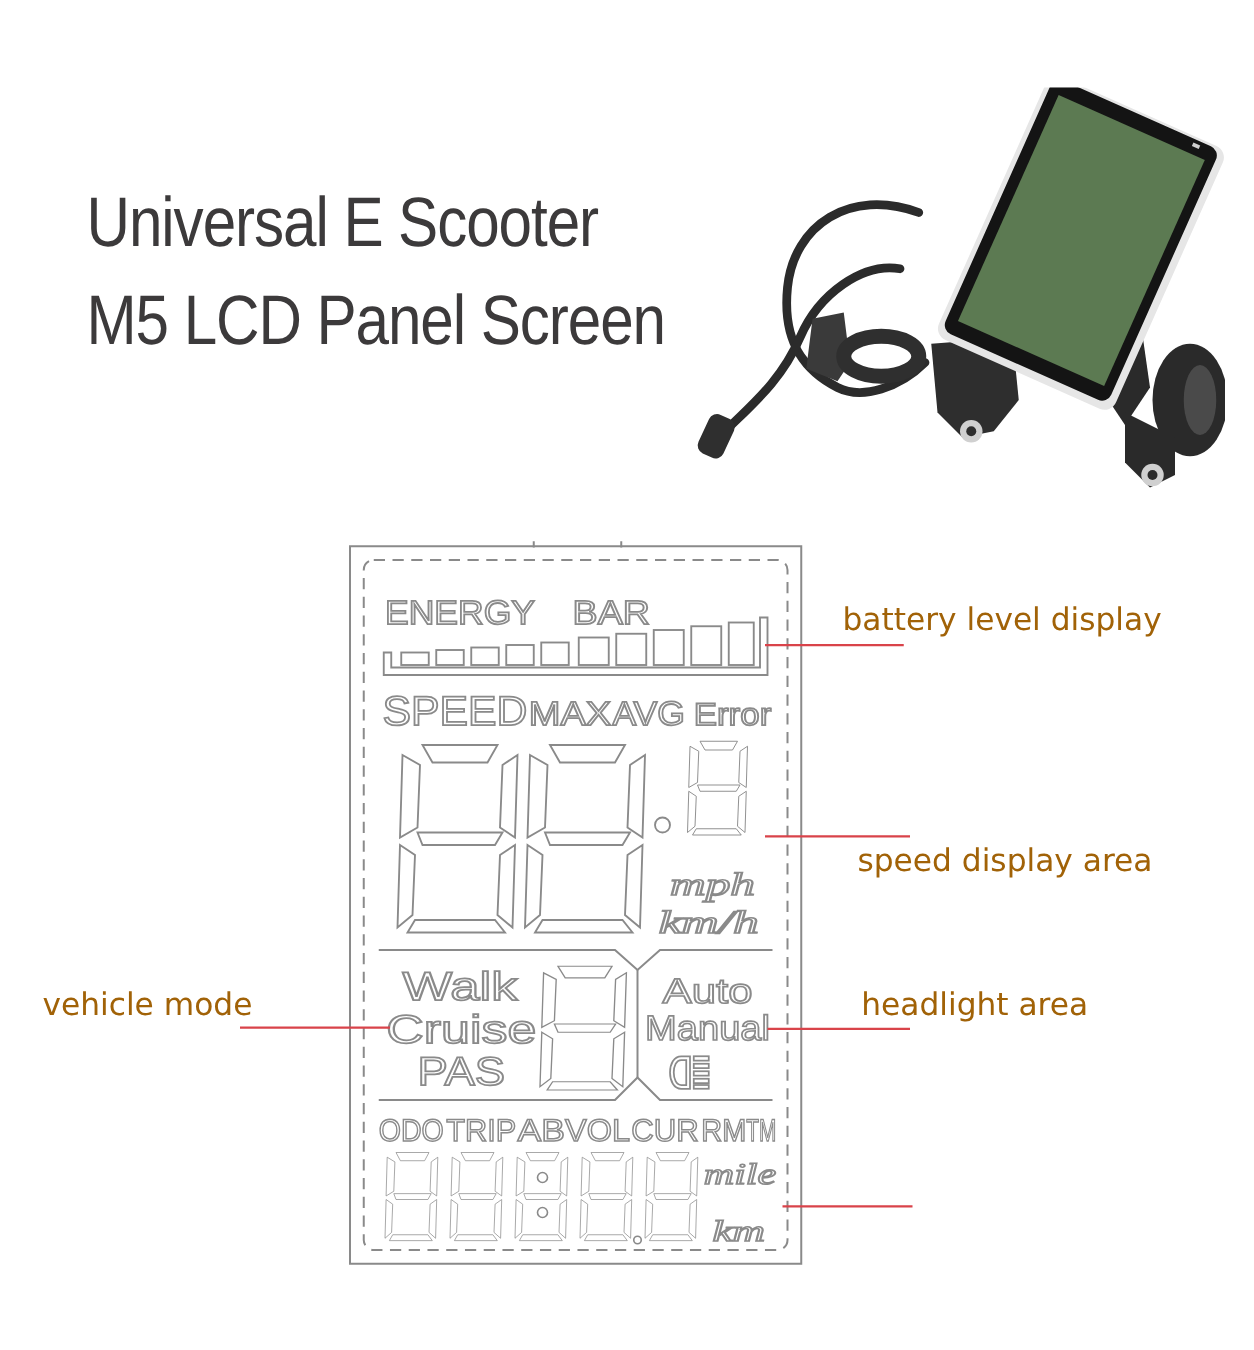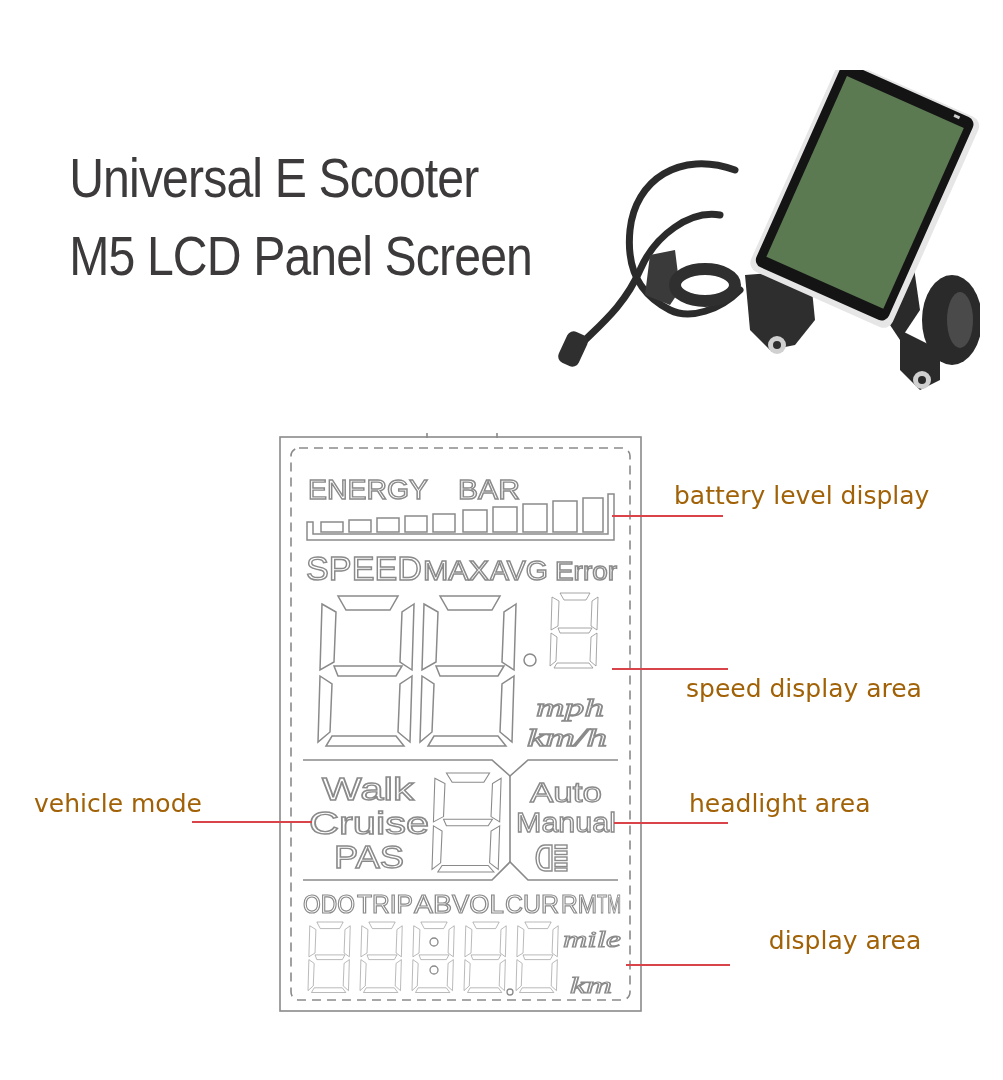--- a/index.html
+++ b/index.html
@@ -246,14 +246,13 @@
     <line x1="614" y1="823" x2="728" y2="823"></line>
     <line x1="626" y1="965" x2="730" y2="965"></line>
   </g>
 </svg>
 
 <div class="callout" style="left:674px; top:480px;">battery level display</div>
 <div class="callout" style="left:686px; top:633px;margin-top:40px;">speed display area</div>
 <div class="callout" style="left:34px; top:788px;">vehicle mode</div>
 <div class="callout" style="left:689px; top:788px;">headlight area</div>
 <div class="callout multi" style="left:734px; top:925px; width:222px;">
-  <div>display area</div>
 </div>
 
 </body></html>

